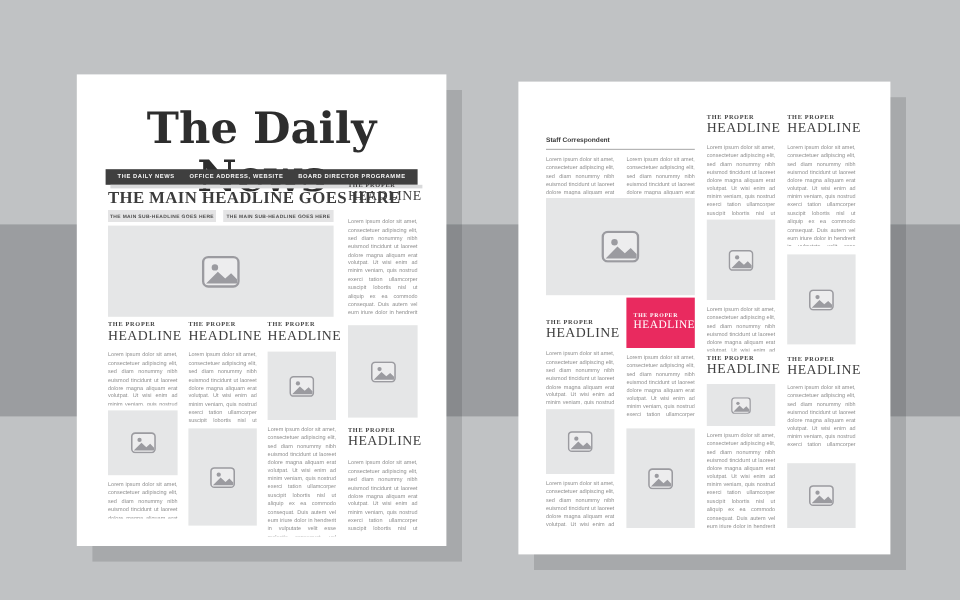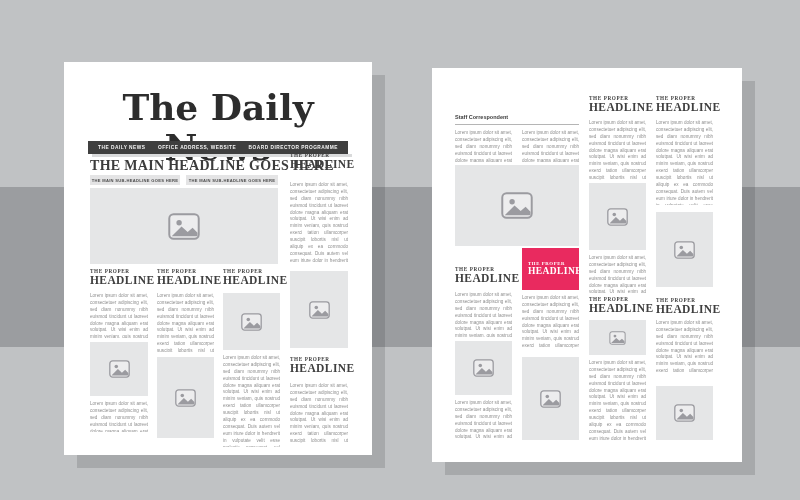--- a/index.html
+++ b/index.html
@@ -16,21 +16,21 @@
   .ibshadow{background:#d9dadb;}
   .mainhl{font-family:"Liberation Serif",serif;font-weight:700;font-size:14px;
           letter-spacing:0.3px;color:#3c3c3c;white-space:nowrap;}
   .subbar{background:#e4e4e5;display:flex;align-items:center;justify-content:center;}
   .subbar span{font-size:4.1px;font-weight:700;color:#4c4c4c;letter-spacing:0.3px;}
   .title2{font-family:"Liberation Serif",serif;font-weight:700;font-size:19px;color:#3c3c3c;}
   .byline{font-size:5.5px;font-weight:700;color:#3c3c3c;}
   .rule{background:#b5b5b5;}
   .kicker{font-family:"Liberation Serif",serif;font-weight:700;font-size:5.2px;
           letter-spacing:0.6px;color:#3f3f3f;margin-bottom:1px;}
-  .hword{font-family:"Liberation Serif",serif;font-weight:700;font-size:11.5px;
+  .hword{font-family:"Liberation Serif",serif;font-weight:400;font-size:11.5px;
          letter-spacing:0.4px;color:#3f3f3f;line-height:1;}
   .btxt{font-size:4.6px;line-height:1.5;color:#8f8f8f;text-align:justify;overflow:hidden;}
   .imgph{background:#e5e6e7;display:flex;align-items:center;justify-content:center;}
   .accentbox{display:flex;flex-direction:column;justify-content:center;
              padding-left:6px;box-sizing:border-box;}
   .accentbox .kicker{color:#ffffff;font-size:4.8px;}
   .accentbox .hword{color:#ffffff;font-size:9.5px;}
   svg.pic{display:block;}
 </style>
 </head>

